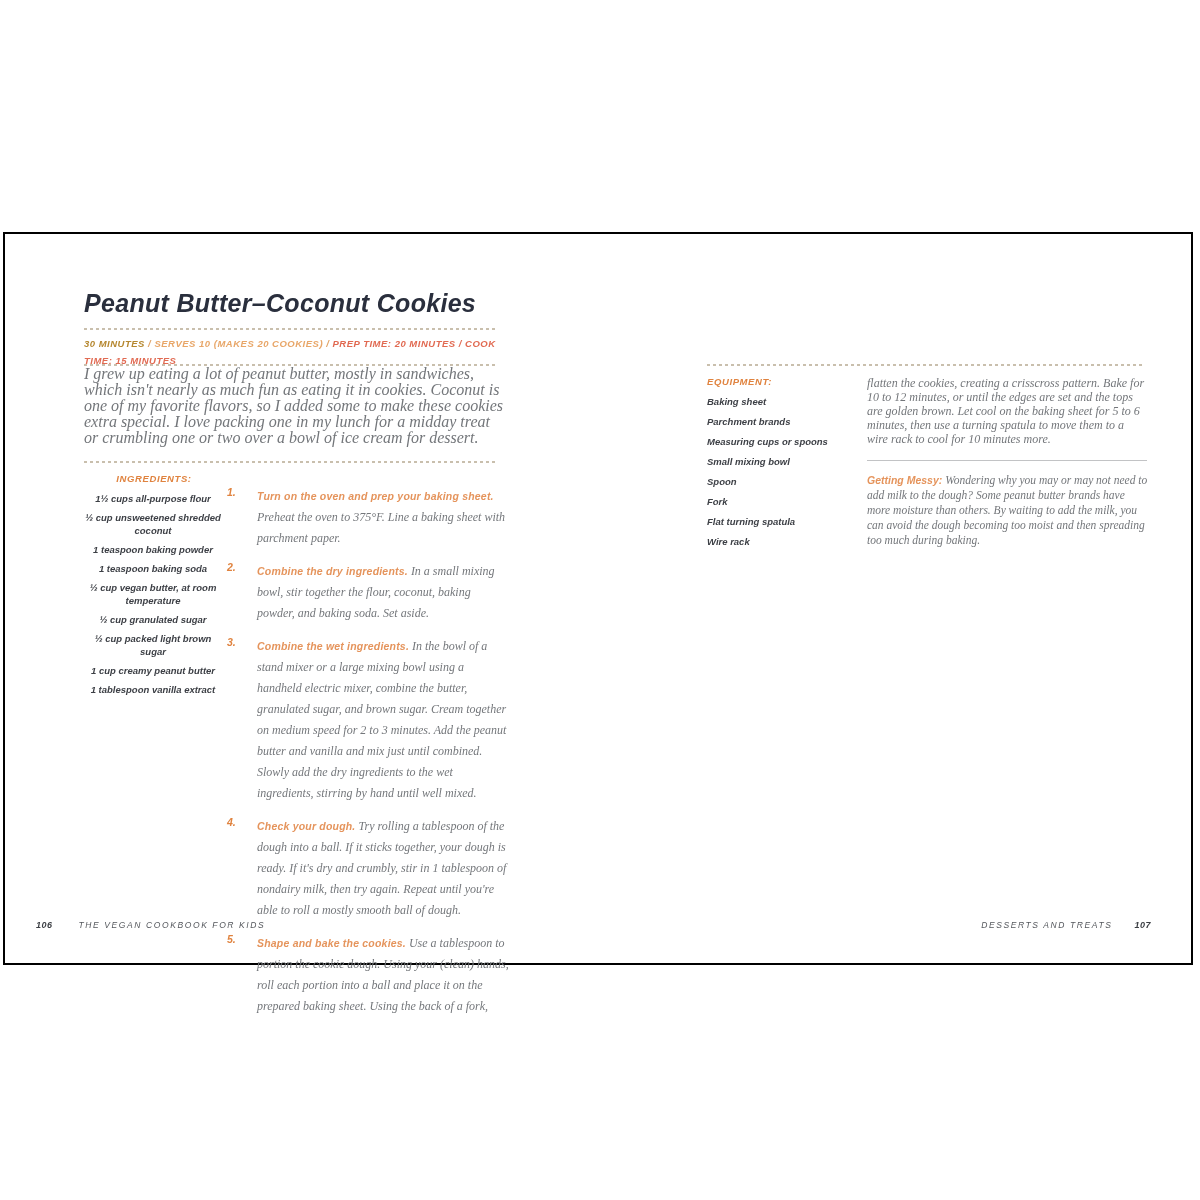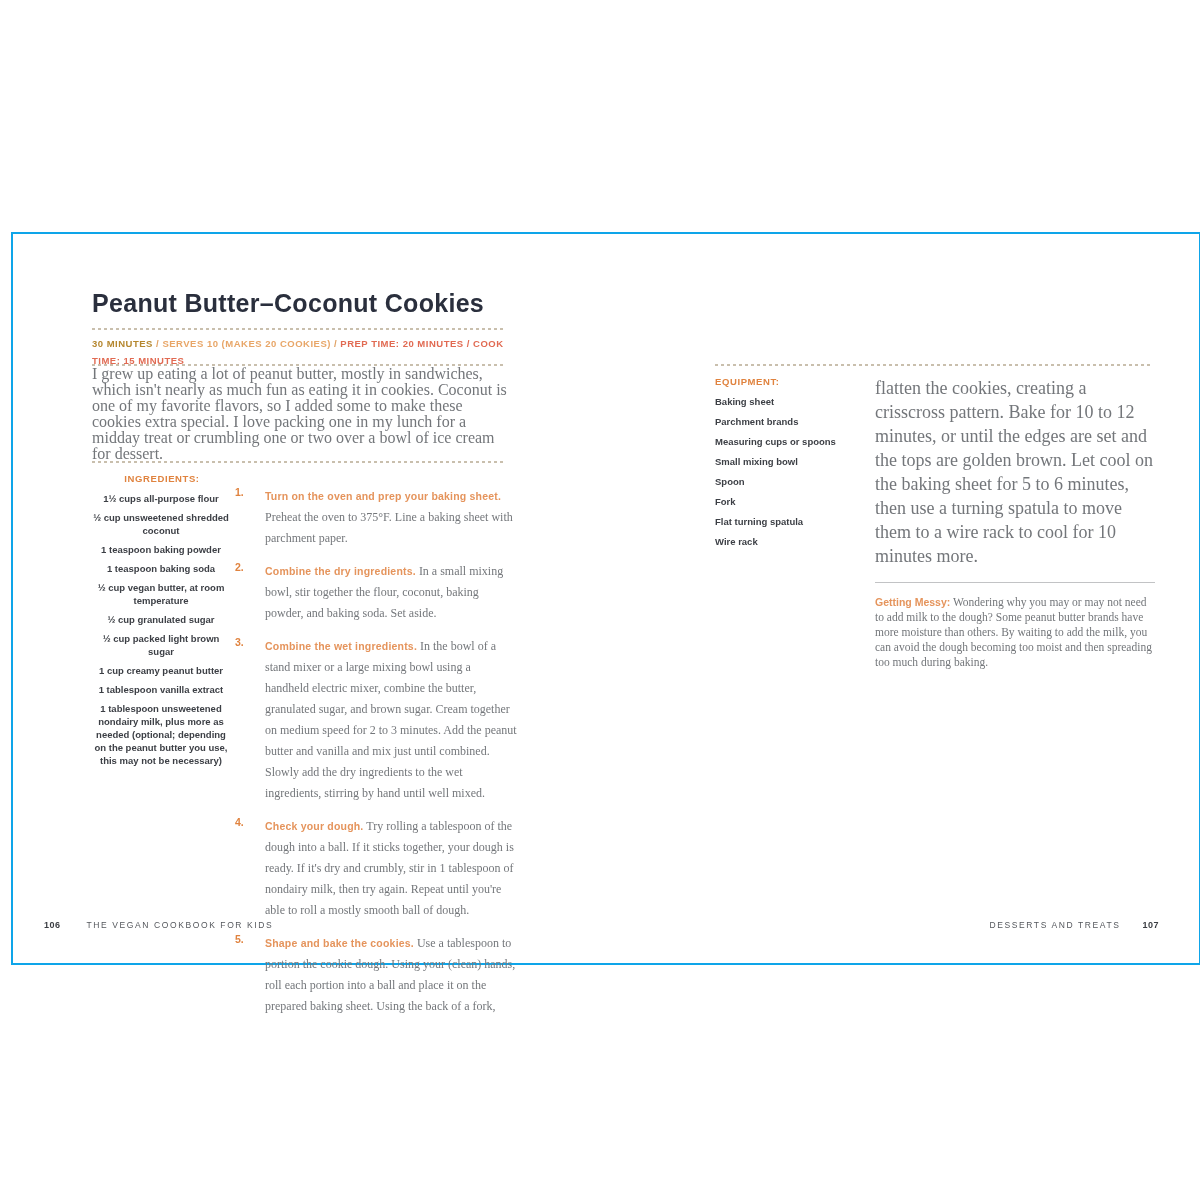--- a/index.html
+++ b/index.html
@@ -1,33 +1,33 @@
 <!DOCTYPE html>
 <html><head>
 <meta charset="utf-8">
 <style>
   html,body{margin:0;padding:0;background:#ffffff;width:1200px;height:1200px;overflow:hidden;}
   body{font-family:"Liberation Sans",sans-serif;-webkit-font-smoothing:antialiased;}
-  .spread{position:absolute;left:11px;top:232px;width:1190px;height:733px;background:#ffffff;
-          border:2px solid #0ea5e9;box-sizing:border-box;}
+  .spread{position:absolute;left:3px;top:232px;width:1190px;height:733px;background:#ffffff;
+          border:2px solid #000000;box-sizing:border-box;font-style:italic;}
   .abs{position:absolute;}
   .squiggle{height:2px;background:repeating-linear-gradient(90deg,#c9bfad 0 3px,transparent 3px 6px);}
   .title{font-size:25px;font-weight:700;color:#2a2f3d;letter-spacing:.3px;font-family:"Liberation Sans",sans-serif;}
   .meta{font-size:9.5px;font-weight:700;letter-spacing:.5px;line-height:17px;width:434px;}
   .serif{font-family:"Liberation Serif",serif;color:#73767a;}
   .intro{font-size:16px;line-height:16px;width:422px;}
   .colhead{font-size:9.5px;font-weight:700;color:#e0833f;letter-spacing:.6px;margin-bottom:8px;}
   .ing-item{font-size:9.5px;font-weight:700;color:#3c3f45;line-height:13px;margin-bottom:6px;width:138px;}
   .eq-item{font-size:9.5px;font-weight:700;color:#3c3f45;line-height:13px;margin-bottom:7px;width:152px;}
   .step{position:relative;margin-bottom:9px;padding-left:18px;width:276px;}
   .step-num{position:absolute;left:0;top:1px;font-size:10.5px;font-weight:700;color:#e0833f;}
   .step-lead{font-size:10.5px;font-weight:700;color:#e5945c;letter-spacing:.2px;}
   .step-body{font-family:"Liberation Serif",serif;color:#74777b;font-size:12px;}
   .step p{margin:12px;line-height:20px;}
-  .cont{font-size:18px;line-height:24px;width:280px;}
+  .cont{font-size:12px;line-height:14px;width:280px;}
   .hr-line{height:1px;background:#c2c3c5;width:280px;}
   .tip{font-size:11.5px;line-height:15px;width:282px;}
   .tip-lead{font-family:"Liberation Sans",sans-serif;font-size:10.5px;font-weight:700;color:#e5945c;}
   .footer{font-size:8.5px;letter-spacing:1.6px;color:#54575c;font-weight:500;}
   .footer .pn{font-weight:700;letter-spacing:.5px;color:#3a3d42;font-size:9px;}
   .frow{display:flex;align-items:center;}
 </style>
 </head>
 <body>
 
@@ -53,21 +53,20 @@
       <div class="colhead">INGREDIENTS:</div>
       <div class="ing-item">1½ cups all-purpose flour</div>
       <div class="ing-item">½ cup unsweetened shredded coconut</div>
       <div class="ing-item">1 teaspoon baking powder</div>
       <div class="ing-item">1 teaspoon baking soda</div>
       <div class="ing-item">½ cup vegan butter, at room temperature</div>
       <div class="ing-item">½ cup granulated sugar</div>
       <div class="ing-item">½ cup packed light brown sugar</div>
       <div class="ing-item">1 cup creamy peanut butter</div>
       <div class="ing-item">1 tablespoon vanilla extract</div>
-      <div class="ing-item">1 tablespoon unsweetened nondairy milk, plus more as needed (optional; depending on the peanut butter you use, this may not be necessary)</div>
     </div>
 
     <div class="abs" style="left:222px;top:239px;width:294px;">
       <div class="step">
         <span class="step-num">1.</span>
         <p><span class="step-lead">Turn on the oven and prep your baking sheet.</span><span class="step-body"> Preheat the oven to 375°F. Line a baking sheet with parchment paper.</span></p>
       </div>
       <div class="step">
         <span class="step-num">2.</span>
         <p><span class="step-lead">Combine the dry ingredients.</span><span class="step-body"> In a small mixing bowl, stir together the flour, coconut, baking powder, and baking soda. Set aside.</span></p>

